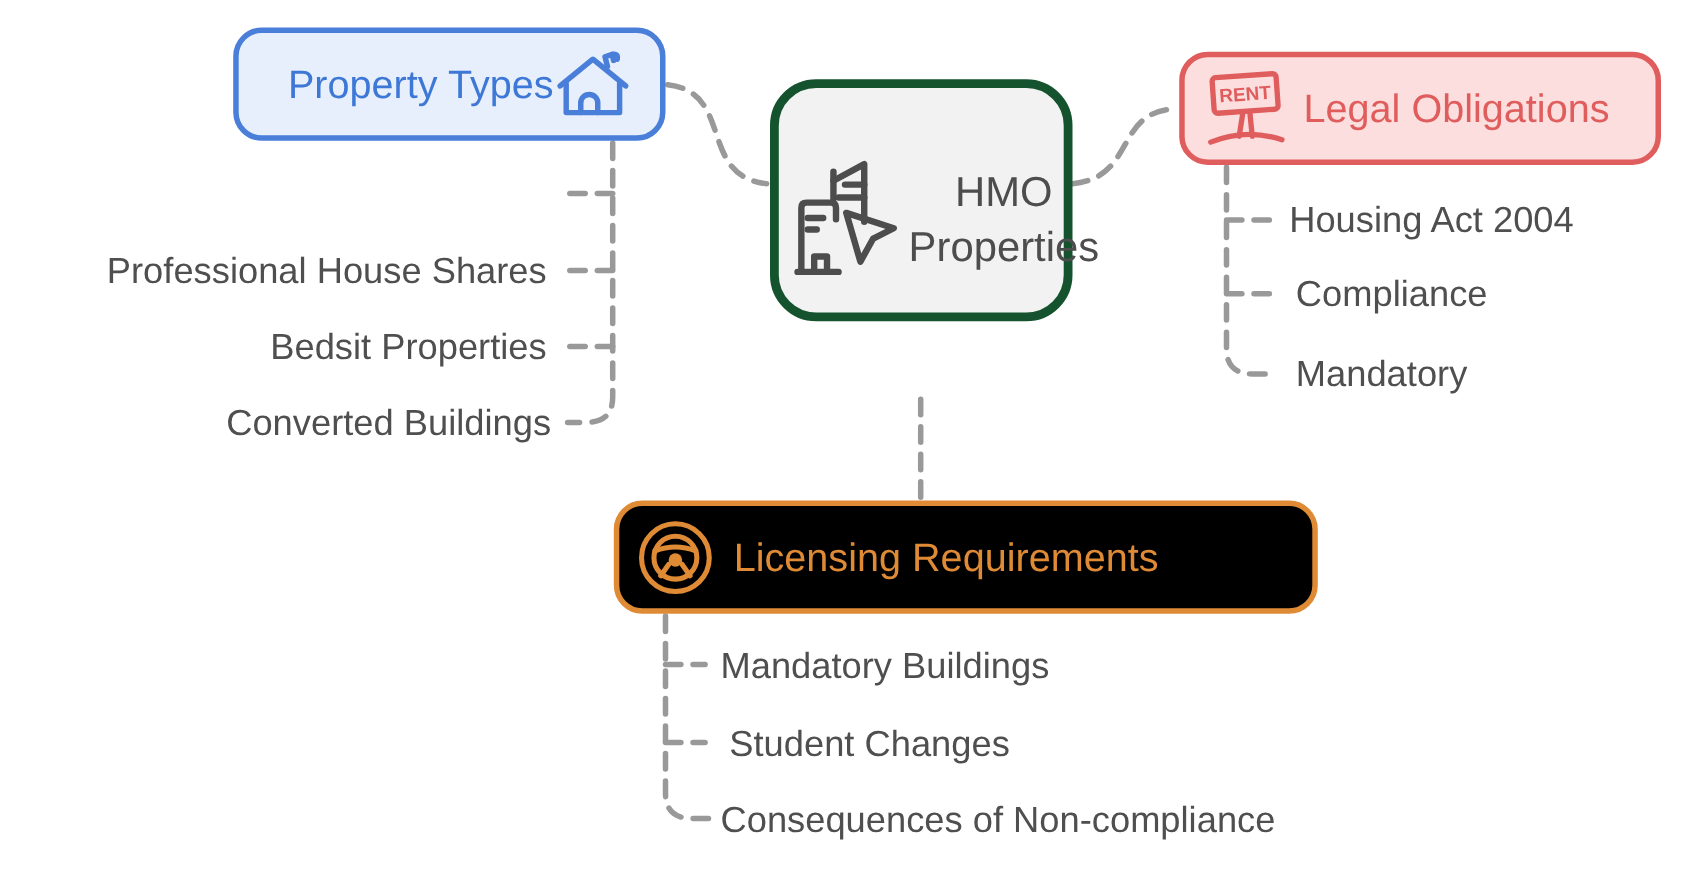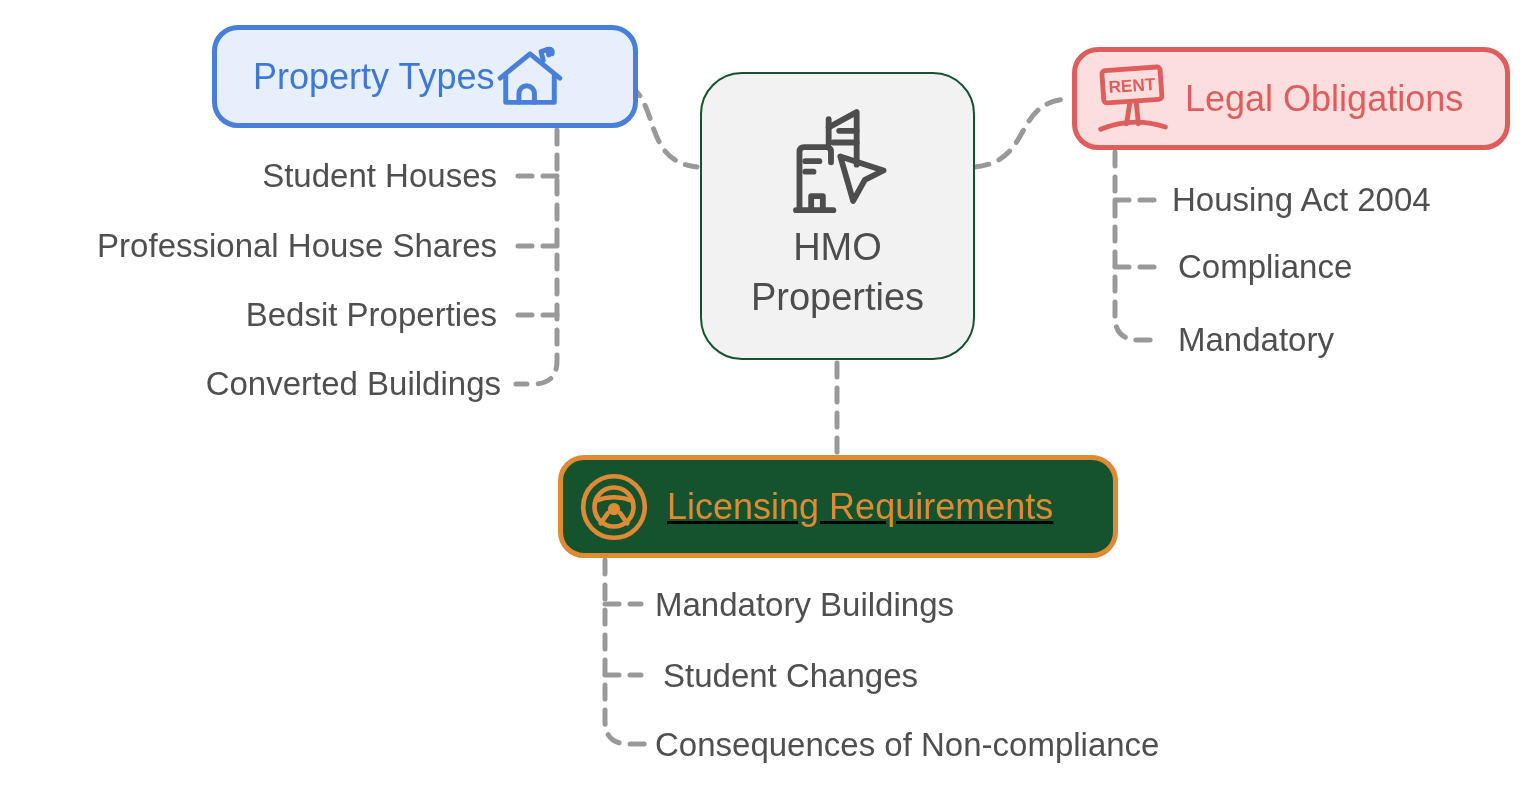--- a/index.html
+++ b/index.html
@@ -10,35 +10,35 @@
   }
   .canvas{position:absolute;inset:0;}
   svg.connectors{position:absolute;left:0;top:0;pointer-events:none;}
 
   
   .branch-box{
     position:absolute;box-sizing:border-box;display:flex;align-items:center;
     border-radius:26px;border:5px solid;height:103px;
   }
   .branch-box .branch-label{font-size:36px;font-weight:500;white-space:nowrap;}
-  .box-blue{left:212px;top:25px;width:426px;border-color:#4a7fd9;background:#e8effc;
-            justify-content:flex-start;padding:0 16px 0 36px;}
+  .box-blue{left:212px;top:25px;width:393px;border-color:#4a7fd9;background:#e8effc;
+            justify-content:center;padding:0 16px 0 36px;}
   .box-blue .branch-label{color:#3e78d6;}
   .box-red{left:1072px;top:47px;width:438px;border-color:#e05d5d;background:#fcdede;
            padding:0 0 0 14px;gap:10px;}
   .box-red .branch-label{color:#e05d5d;}
-  .box-orange{left:558px;top:455px;width:560px;border-color:#df8a35;background:#14532d;
-              padding:0 0 0 12px;gap:14px;text-decoration:underline;}
+  .box-orange{left:558px;top:455px;width:640px;border-color:#df8a35;background:#000000;
+              padding:0 0 0 12px;gap:14px;}
   .box-orange .branch-label{color:#df8a35;}
 
   
   .center-node{
-    position:absolute;left:700px;top:72px;width:275px;height:288px;box-sizing:border-box;
-    background:#f2f2f2;border:2px solid #14532d;border-radius:42px;
-    display:flex;flex-direction:column;align-items:center;padding-top:30px;
+    position:absolute;left:700px;top:72px;width:275px;height:220px;box-sizing:border-box;
+    background:#f2f2f2;border:8px solid #14532d;border-radius:42px;
+    display:flex;flex-direction:row;align-items:center;padding-top:30px;
   }
   .center-title{margin-top:6px;text-align:center;color:#4d4d4d;
                 font-size:38px;font-weight:400;line-height:50px;}
 
   
   .item{
     position:absolute;height:40px;display:flex;align-items:center;white-space:nowrap;
     font-size:33px;font-weight:500;color:#4f4f4f;
   }
   .item.right-align{justify-content:flex-end;}
@@ -141,21 +141,20 @@
         <circle cx="38" cy="38" r="19"></circle>
         <path d="M 20 32 Q 38 25 56 32"></path>
         <path d="M 32 44 L 25 54"></path>
         <path d="M 44 44 L 51 54"></path>
       </g>
       <circle cx="38" cy="40" r="6" fill="#df8a35"></circle>
     </svg>
     <span class="branch-label">Licensing Requirements</span>
   </div>
 
-  <div class="item right-align pt0">Student Houses</div>
   <div class="item right-align pt1">Professional House Shares</div>
   <div class="item right-align pt2">Bedsit Properties</div>
   <div class="item right-align pt3">Converted Buildings</div>
 
   <div class="item lo0">Housing Act 2004</div>
   <div class="item lo1">Compliance</div>
   <div class="item lo2">Mandatory</div>
 
   <div class="item lr0">Mandatory Buildings</div>
   <div class="item lr1">Student Changes</div>

